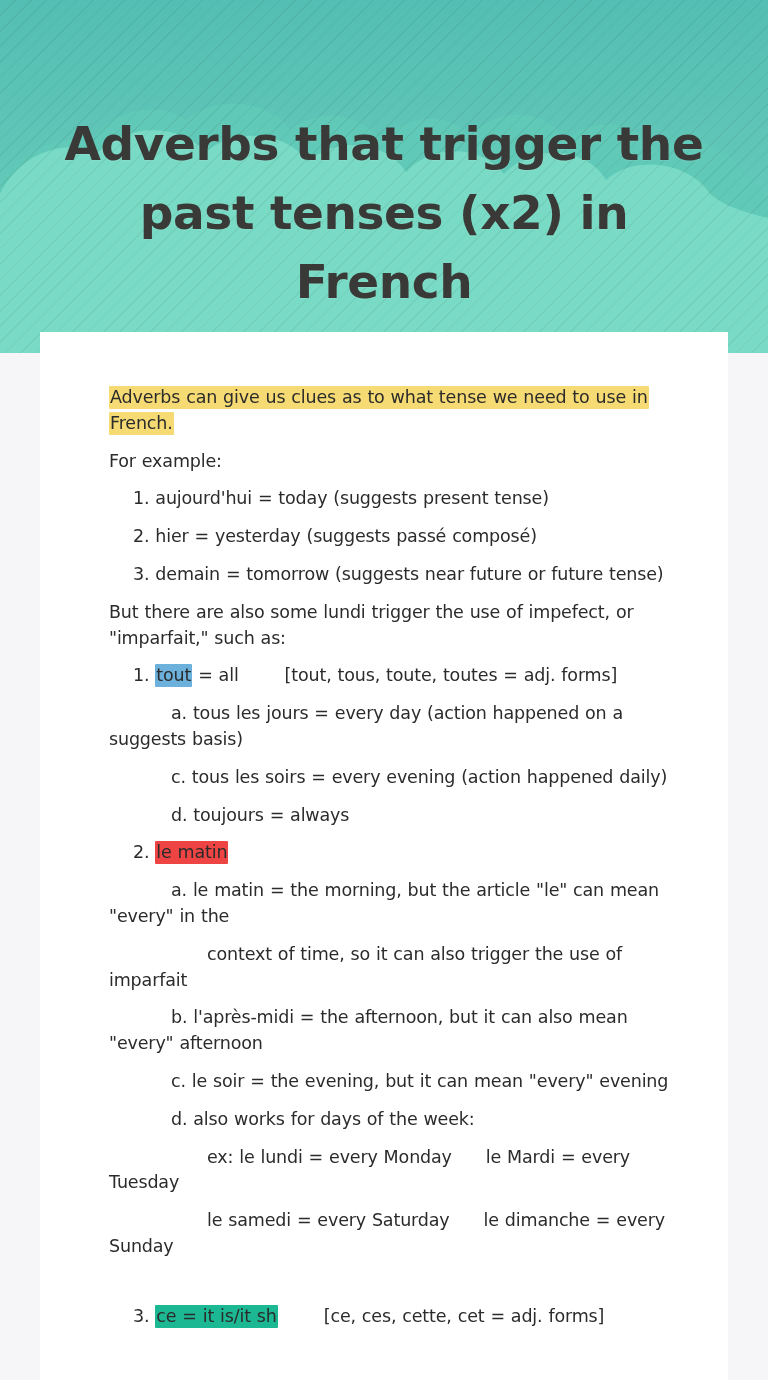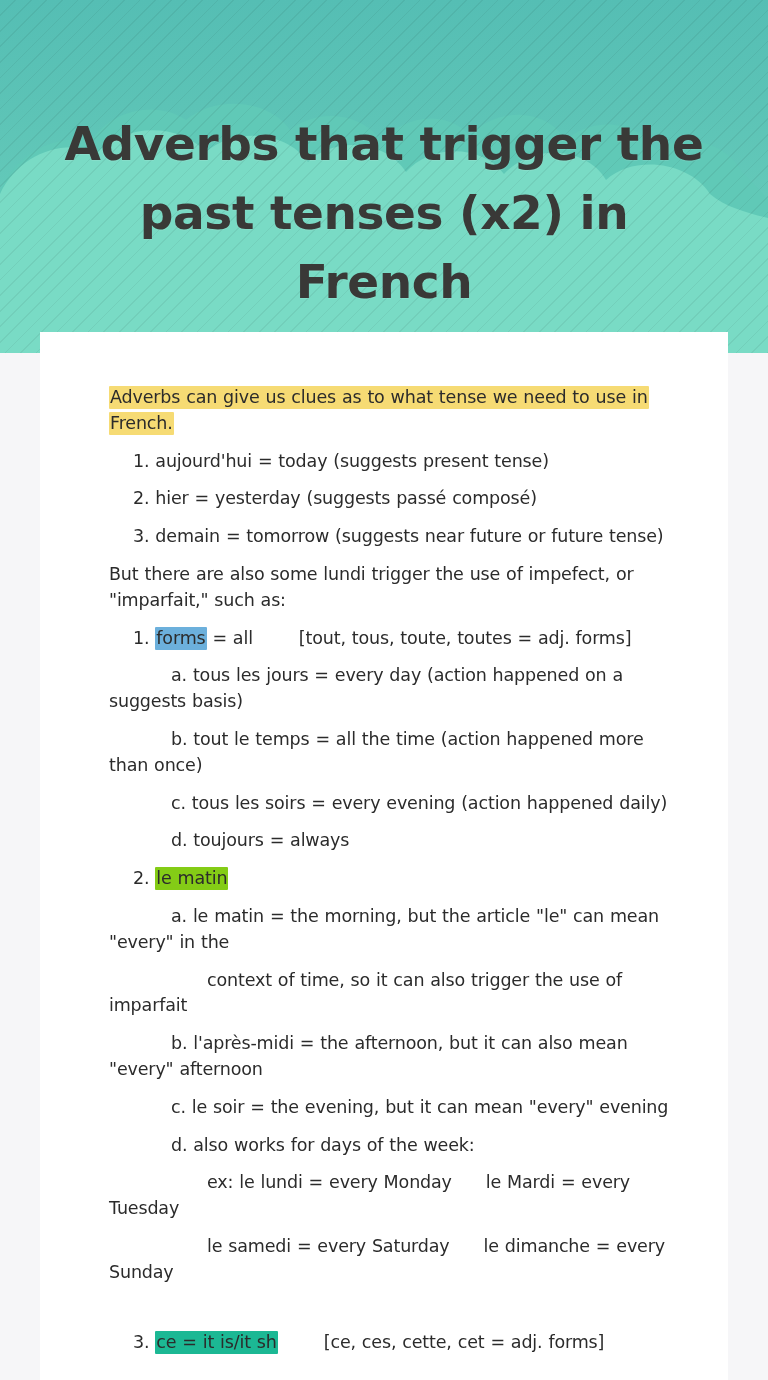--- a/index.html
+++ b/index.html
@@ -86,21 +86,21 @@
     word-spacing: 0.5px;
     padding-left: 17px;
   }
   .lvl1 { text-indent: 24px; }
   .lvl2 { text-indent: 62px; }
   .lvl3 { text-indent: 98px; }
 
   .hl { padding: 1px 1px 2px 1px; border-radius: 1px; }
   .hl-yellow { background: #f6db74; box-decoration-break: clone; -webkit-box-decoration-break: clone; }
   .hl-blue   { background: #6cb0dc; box-decoration-break: clone; -webkit-box-decoration-break: clone; }
-  .hl-orange { background: #84cc16; box-decoration-break: clone; -webkit-box-decoration-break: clone; }
+  .hl-orange { background: #ef4444; box-decoration-break: clone; -webkit-box-decoration-break: clone; }
   .hl-green  { background: #1cb894; box-decoration-break: clone; -webkit-box-decoration-break: clone; }
 
   .gap-sm { display: inline-block; width: 34px; }
   .gap-md { display: inline-block; width: 46px; }
 
   
   .cut-row { margin-bottom: 0; margin-top: 44px; }
 </style>
 </head>
 <body>
@@ -129,31 +129,31 @@
   <div class="stripes"></div>
 
   <h1 class="banner-title">Adverbs that trigger the past tenses (x2) in French</h1>
 </div>
 
 <div class="card">
   <div class="card-inner">
 
     <p class="p"><span class="hl hl-yellow">Adverbs can give us clues as to what tense we need to use in French.</span></p>
 
+    <p class="p">For example:</p>
 
     <p class="p lvl1">1. aujourd'hui = today (suggests present tense)</p>
     <p class="p lvl1">2. hier = yesterday (suggests passé composé)</p>
     <p class="p lvl1">3. demain = tomorrow (suggests near future or future tense)</p>
 
     <p class="p">But there are also some lundi trigger the use of impefect, or "imparfait," such as:</p>
 
-    <p class="p lvl1"><span>1.</span> <span class="hl hl-blue">forms</span> <span>= all</span><span class="gap-md"></span><span>[tout, tous, toute, toutes = adj. forms]</span></p>
+    <p class="p lvl1"><span>1.</span> <span class="hl hl-blue">tout</span> <span>= all</span><span class="gap-md"></span><span>[tout, tous, toute, toutes = adj. forms]</span></p>
 
     <p class="p lvl2">a. tous les jours = every day  (action happened on a suggests basis)</p>
-    <p class="p lvl2">b. tout le temps = all the time (action happened more than once)</p>
     <p class="p lvl2">c. tous les soirs = every evening (action happened daily)</p>
     <p class="p lvl2">d. toujours = always</p>
 
     <p class="p lvl1"><span>2.</span> <span class="hl hl-orange">le matin</span></p>
 
     <p class="p lvl2">a. le matin = the morning, but the article "le" can mean "every" in the</p>
     <p class="p lvl3">context of time, so it can also trigger the use of imparfait</p>
     <p class="p lvl2">b. l'après-midi = the afternoon, but it can also mean "every" afternoon</p>
     <p class="p lvl2">c. le soir = the evening, but it can mean "every" evening</p>
     <p class="p lvl2">d. also works for days of the week:</p>

